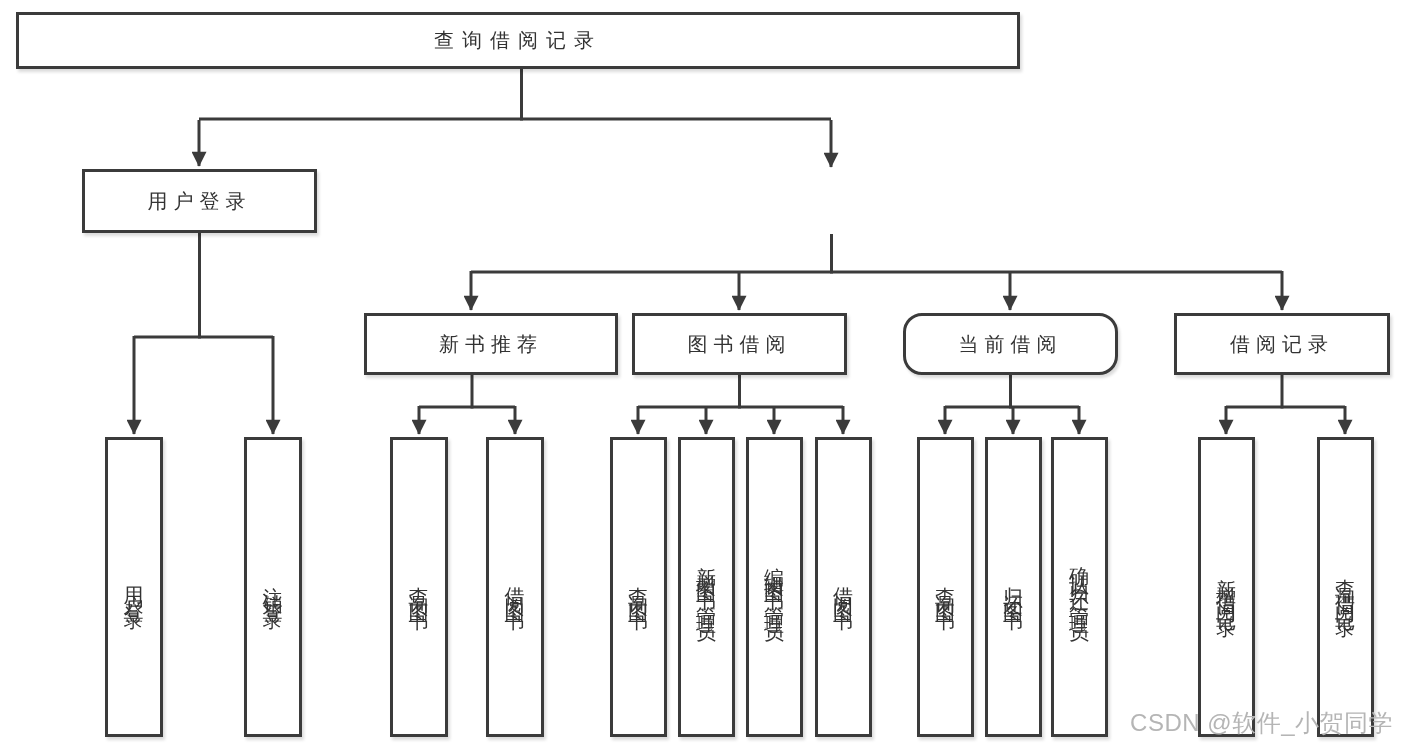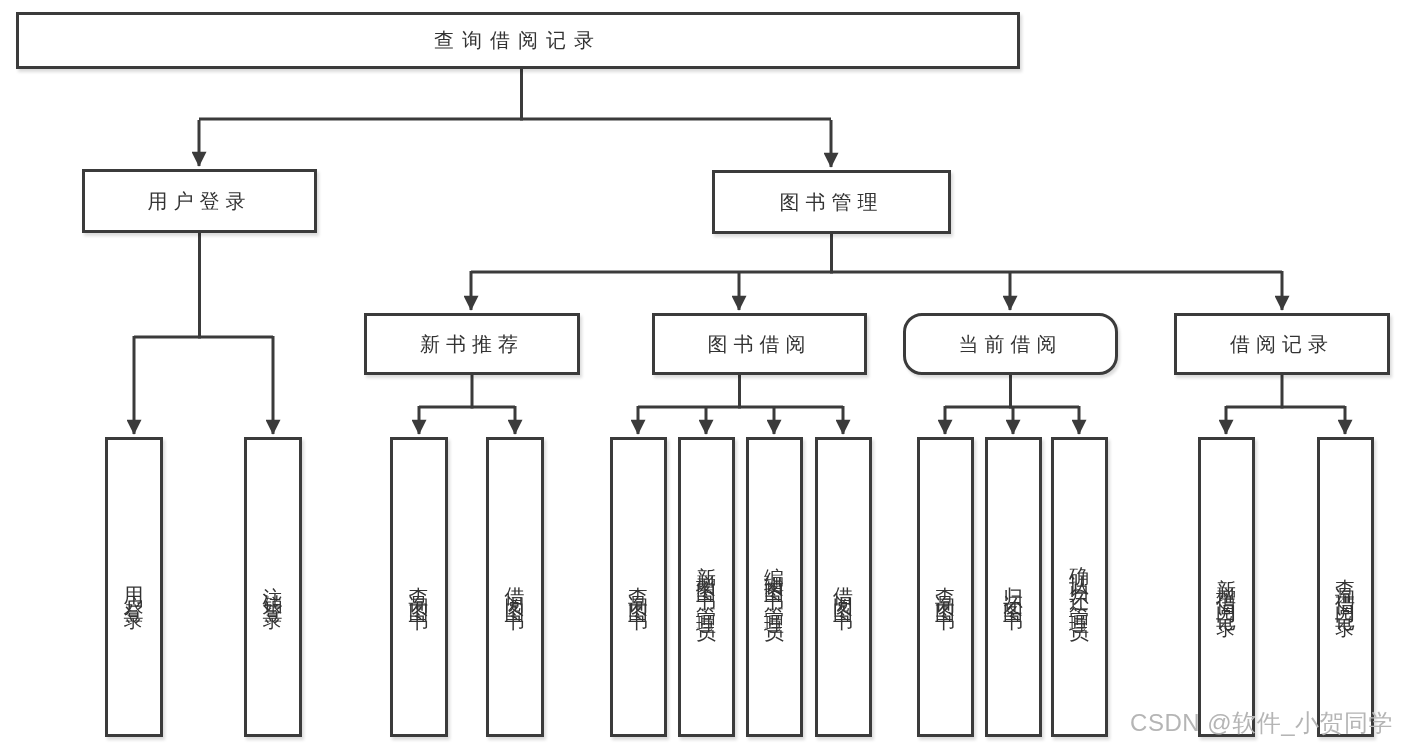--- a/index.html
+++ b/index.html
@@ -96,28 +96,25 @@
     </g>
   </svg>
 
   <div class="node" style="left:16px;top:12px;width:1004px;height:57px;">
     <span class="hlabel" style="letter-spacing:8px;">查询借阅记录</span>
   </div>
 
   <div class="node" style="left:82px;top:169px;width:235px;height:64px;">
     <span class="hlabel">用户登录</span>
   </div>
-  <div class="node" style="left:712px;top:170px;width:239px;height:64px;">
-    <span class="hlabel">图书管理</span>
-  </div>
 
-  <div class="node" style="left:364px;top:313px;width:216px;height:62px;">
+  <div class="node" style="left:364px;top:313px;width:254px;height:62px;">
     <span class="hlabel">新书推荐</span>
   </div>
-  <div class="node" style="left:652px;top:313px;width:215px;height:62px;">
+  <div class="node" style="left:632px;top:313px;width:215px;height:62px;">
     <span class="hlabel">图书借阅</span>
   </div>
   <div class="node" style="left:903px;top:313px;width:215px;height:62px;border-radius:19px;">
     <span class="hlabel">当前借阅</span>
   </div>
   <div class="node" style="left:1174px;top:313px;width:216px;height:62px;">
     <span class="hlabel">借阅记录</span>
   </div>
 
   <div class="node" style="left:105px;top:437px;width:58px;height:300px;">

